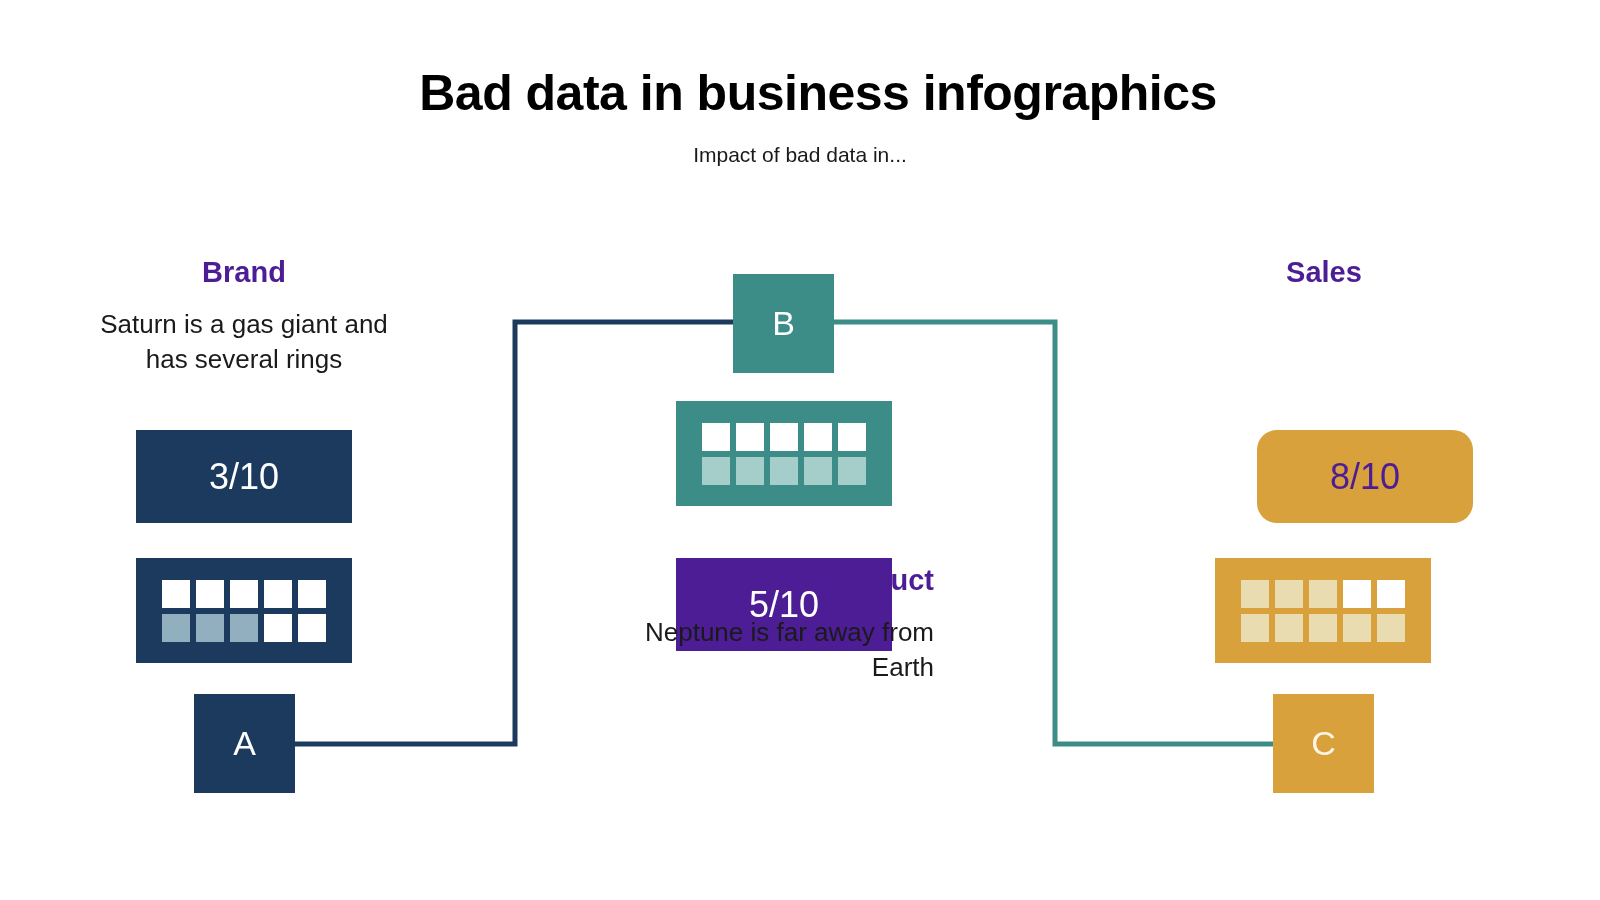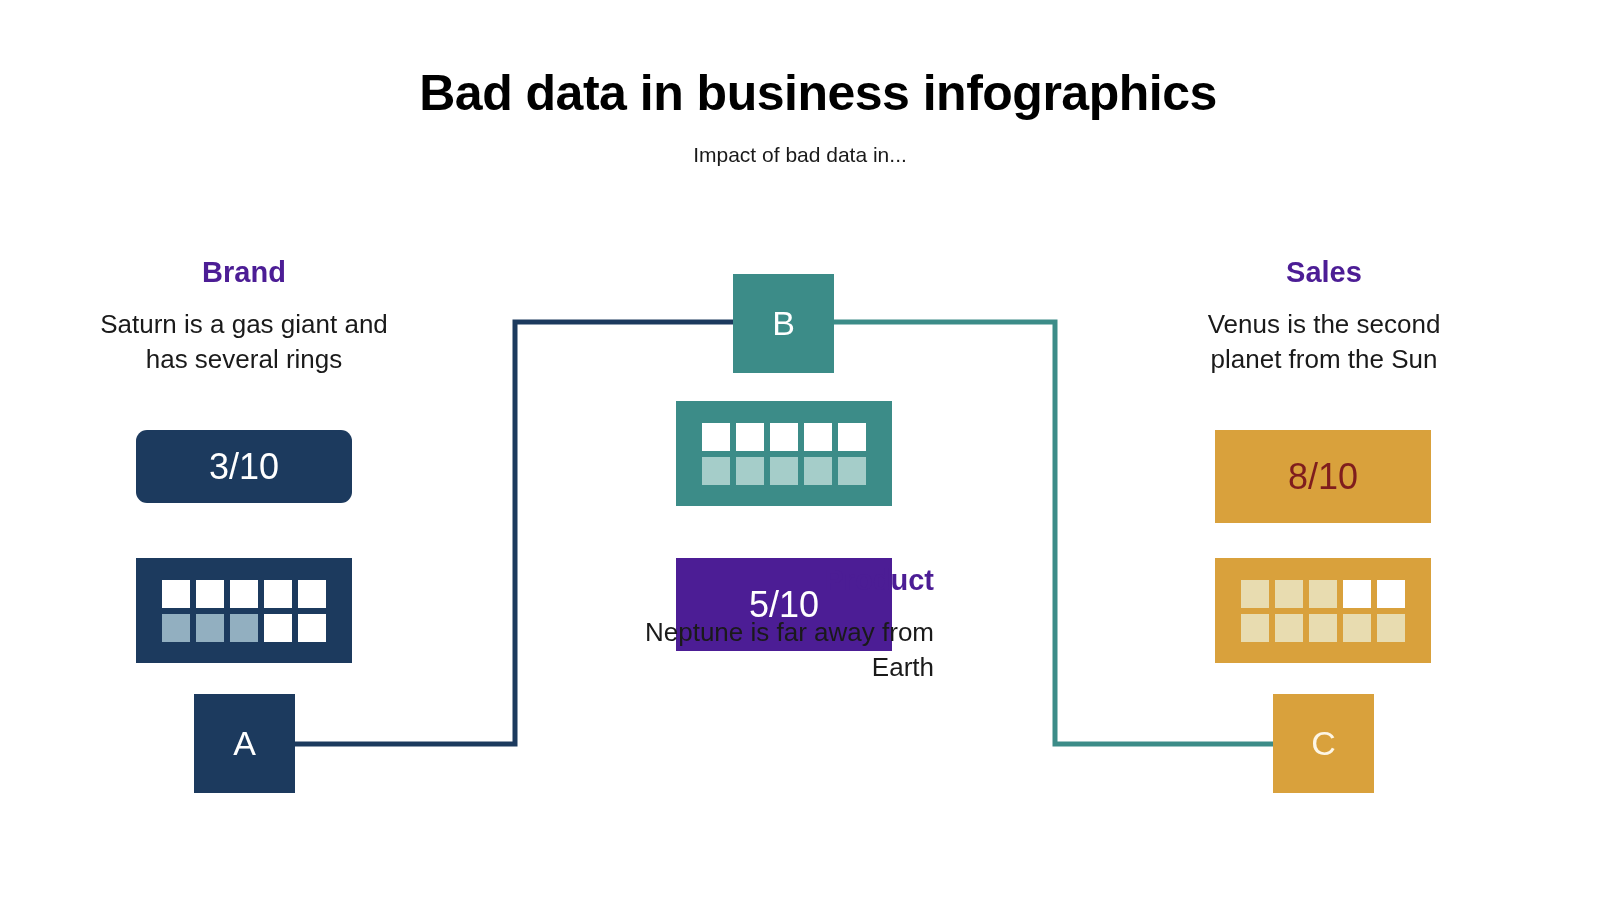--- a/index.html
+++ b/index.html
@@ -82,23 +82,23 @@
   .score-block {
     position: absolute;
     z-index: 2;
     display: flex;
     align-items: center;
     justify-content: center;
     color: #ffffff;
     font-size: 36px;
     font-weight: normal;
   }
-  #score-brand   { left: 136px;  top: 430px; width: 216px; height: 73px;  background: #1c3a5e; border-radius: 11px; }
+  #score-brand   { left: 136px;  top: 430px; width: 216px; height: 93px;  background: #1c3a5e; }
   #score-product { left: 676px;  top: 558px; width: 216px; height: 93px;  background: #4c1d95; }
-  #score-sales   { left: 1215px; top: 430px; width: 216px; height: 93px;  background: #d9a13c; color:#7f1d1d; }
+  #score-sales   { left: 1257px; top: 430px; width: 216px; height: 93px;  background: #d9a13c; color:#4c1d95;border-radius:20px; }
 
   
   .grid-panel {
     position: absolute;
     z-index: 2;
     display: flex;
     flex-direction: column;
     align-items: center;
     justify-content: center;
     gap: 6px;
@@ -200,21 +200,20 @@
   <span>5/10</span>
 </div>
 
 <div class="column" id="col-mid">
   <div class="col-heading">Product</div>
   <div class="col-desc">Neptune is far away from Earth</div>
 </div>
 
 <div class="column" id="col-right">
   <div class="col-heading">Sales</div>
-  <div class="col-desc">Venus is the second planet from the Sun</div>
 </div>
 
 <div class="score-block" id="score-sales">
   <span>8/10</span>
 </div>
 
 <div class="grid-panel" id="grid-sales">
   <div class="grid-row">
     <div class="cell" style="background: rgb(232, 220, 176);"></div>
     <div class="cell" style="background: rgb(232, 220, 176);"></div>

